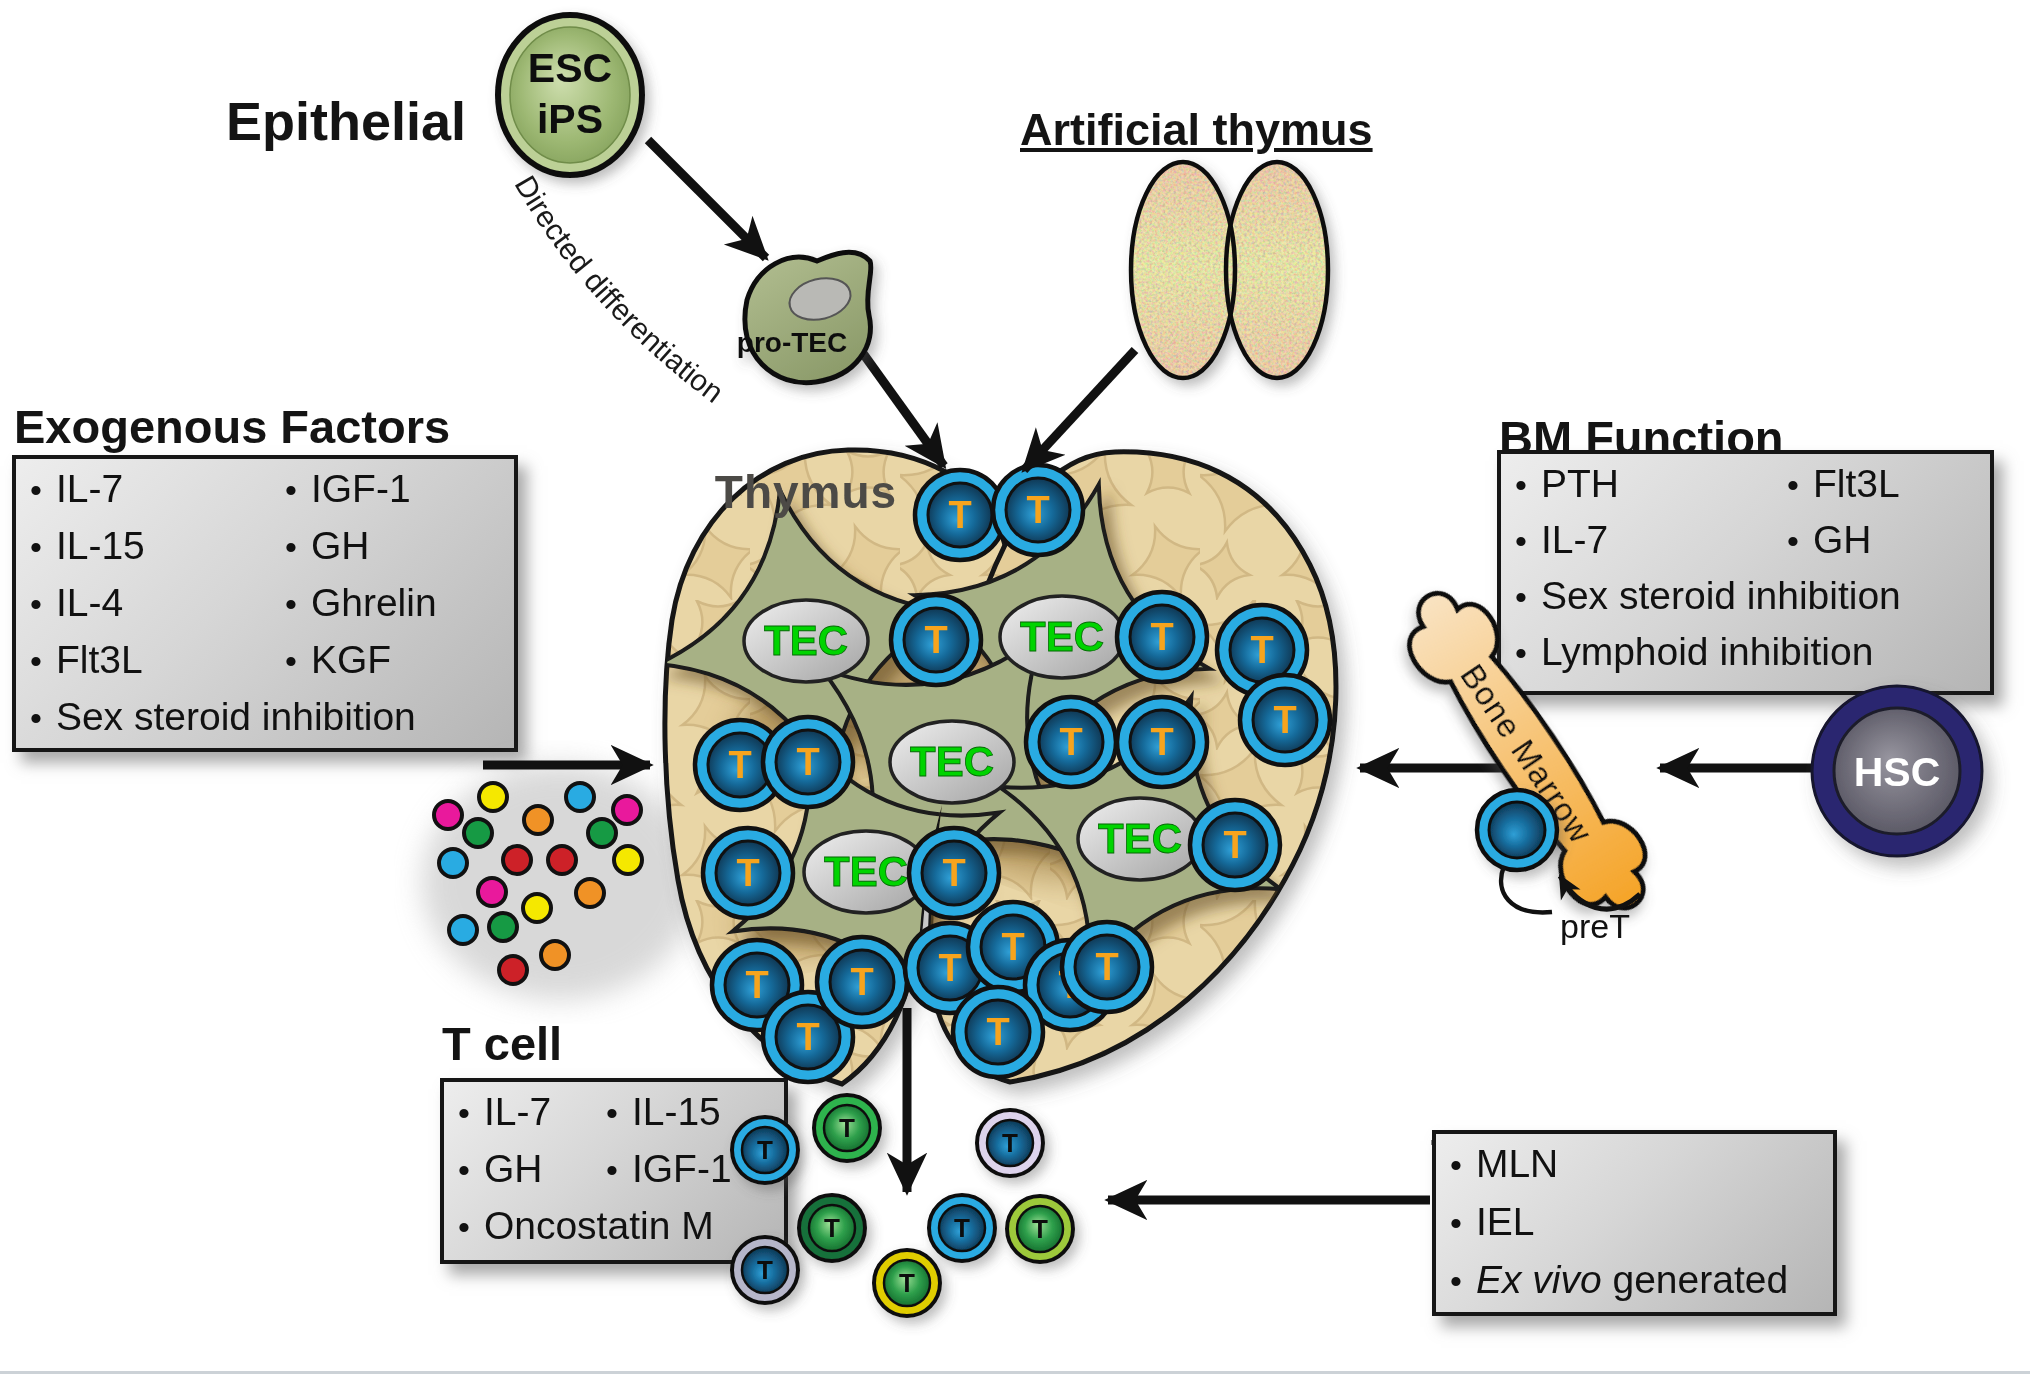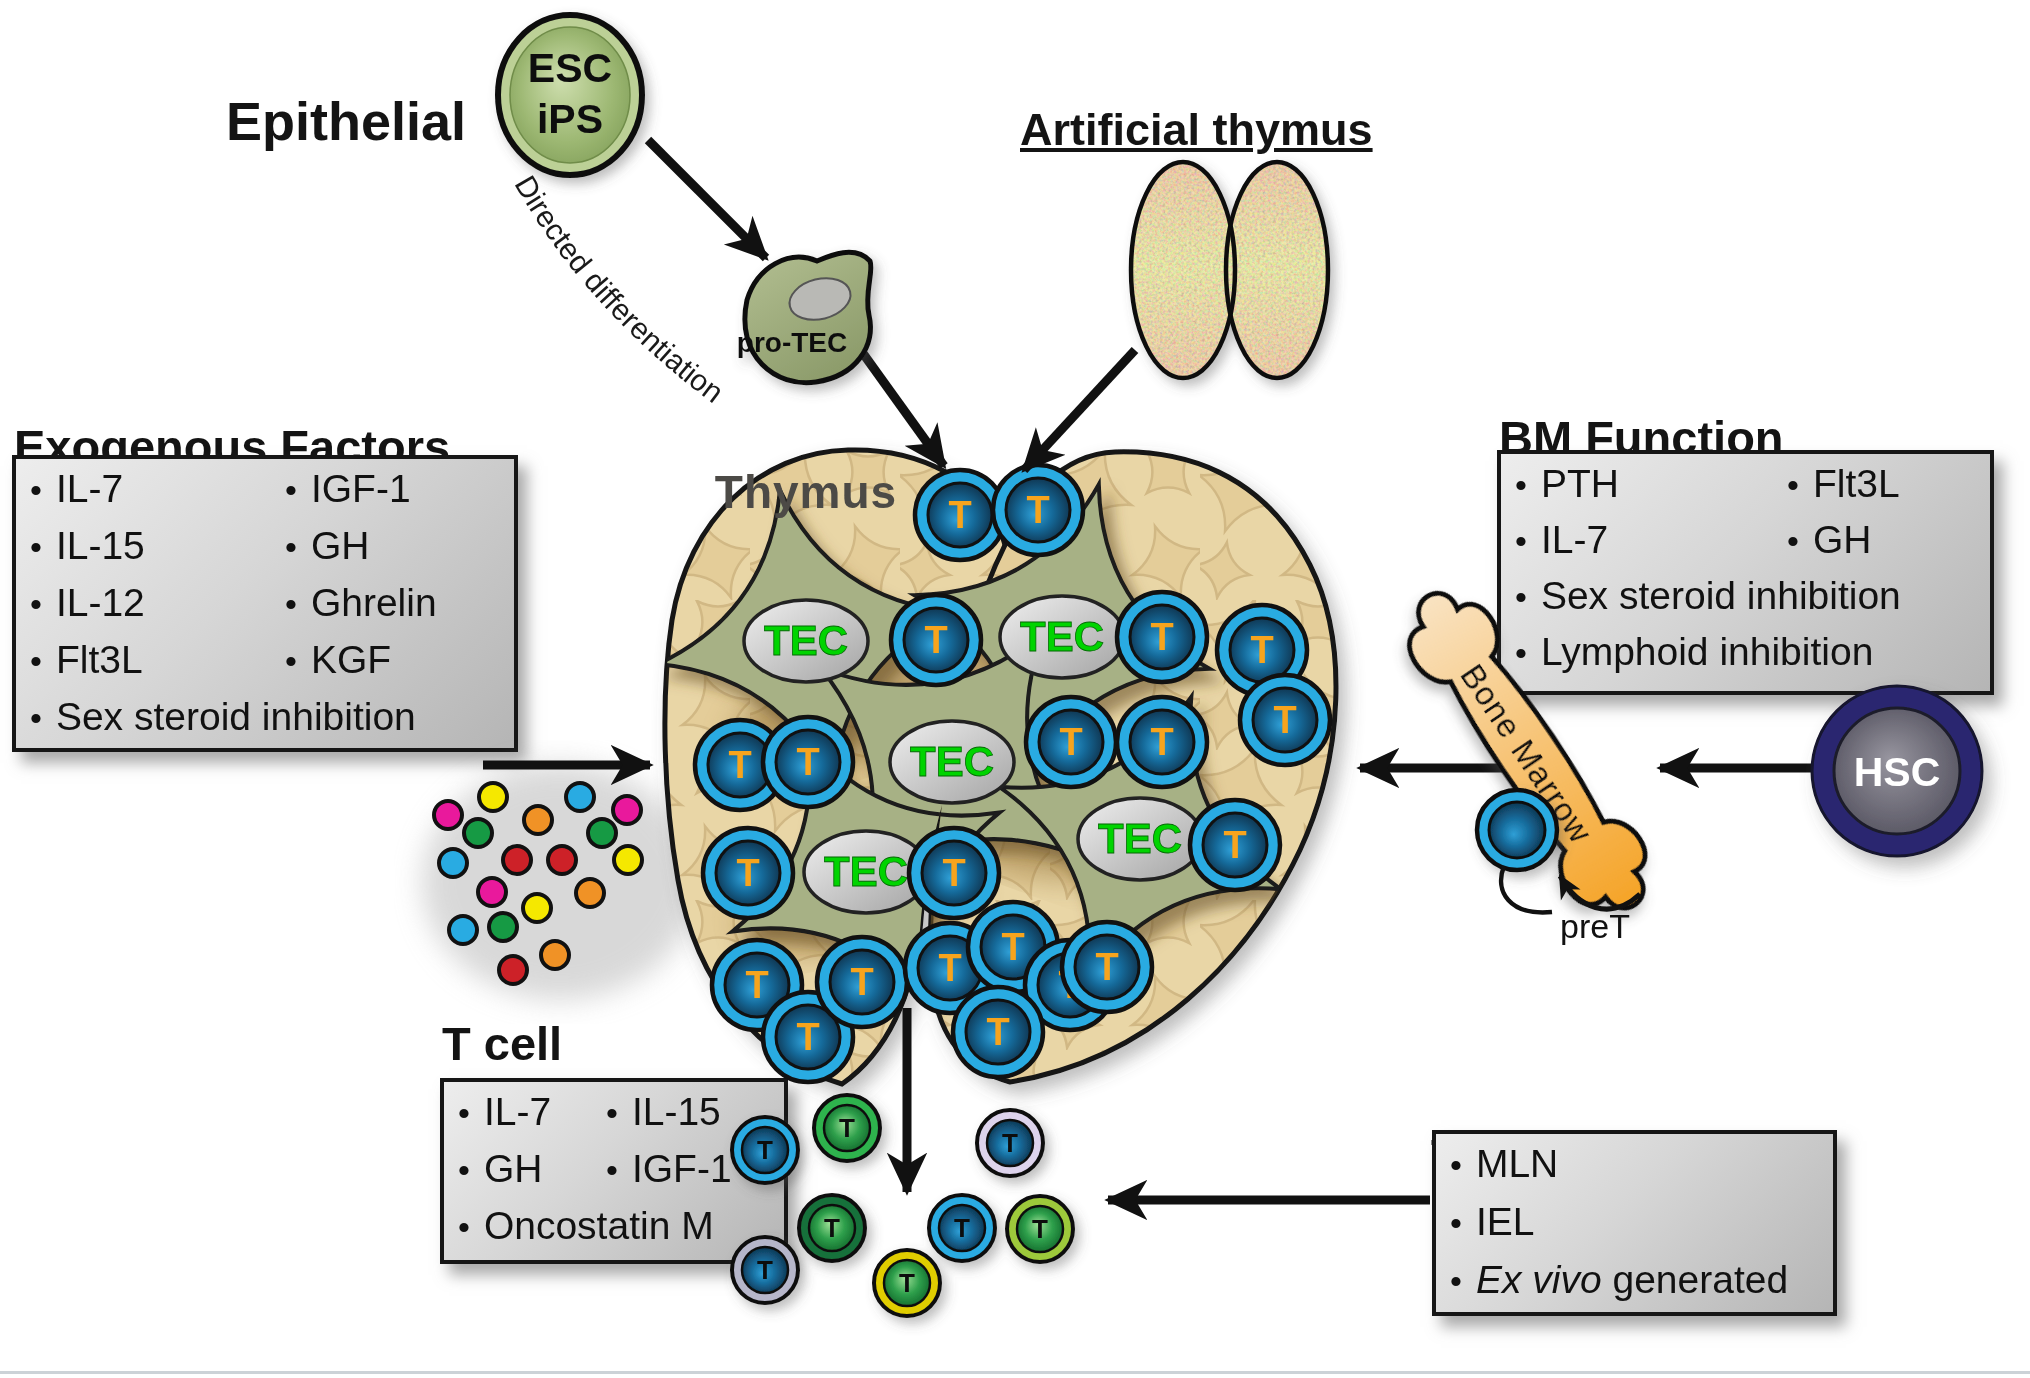--- a/index.html
+++ b/index.html
@@ -18,21 +18,21 @@
 </head>
 <body>
 
 <div id="stage">
 
   <div class="title" style="left:226px;top:92px;font-size:54px;line-height:58px;"><span>Epithelial</span><br>
        </div>
 
   <div class="title" style="left:1020px;top:104px;font-size:45px;text-decoration:underline;">Artificial thymus</div>
 
-  <div class="title" style="left:14px;top:419px;font-size:47px;">Exogenous Factors</div>
+  <div class="title" style="left:14px;top:399px;font-size:47px;">Exogenous Factors</div>
   <div class="gbox" style="left:12px;top:455px;width:506px;height:297px;" id="box-exo">
       <div class="row" style="height: 57px;">
         <div class="cell" style="width: 255px;">
           <span class="bullet">•</span>
           <span>IL-7</span>
         </div>
         <div class="cell">
           <span class="bullet">•</span>
           <span>IGF-1</span>
         </div>
@@ -43,21 +43,21 @@
           <span>IL-15</span>
         </div>
         <div class="cell">
           <span class="bullet">•</span>
           <span>GH</span>
         </div>
       </div>
       <div class="row" style="height: 57px;">
         <div class="cell" style="width: 255px;">
           <span class="bullet">•</span>
-          <span>IL-12</span>
+          <span>IL-4</span>
         </div>
         <div class="cell">
           <span class="bullet">•</span>
           <span>Ghrelin</span>
         </div>
       </div>
       <div class="row" style="height: 57px;">
         <div class="cell" style="width: 255px;">
           <span class="bullet">•</span>
           <span>Flt3L</span>

